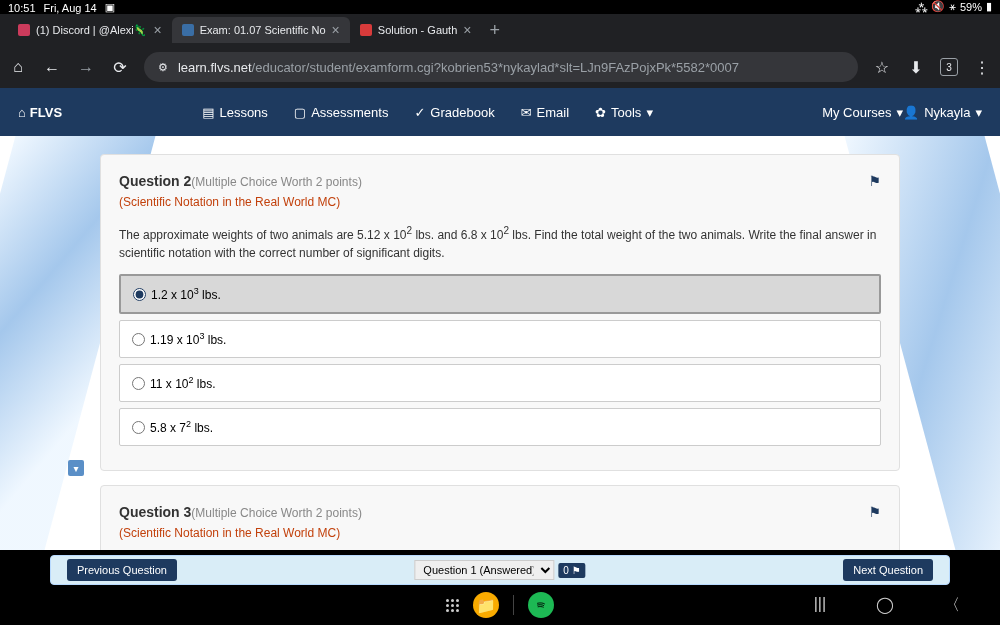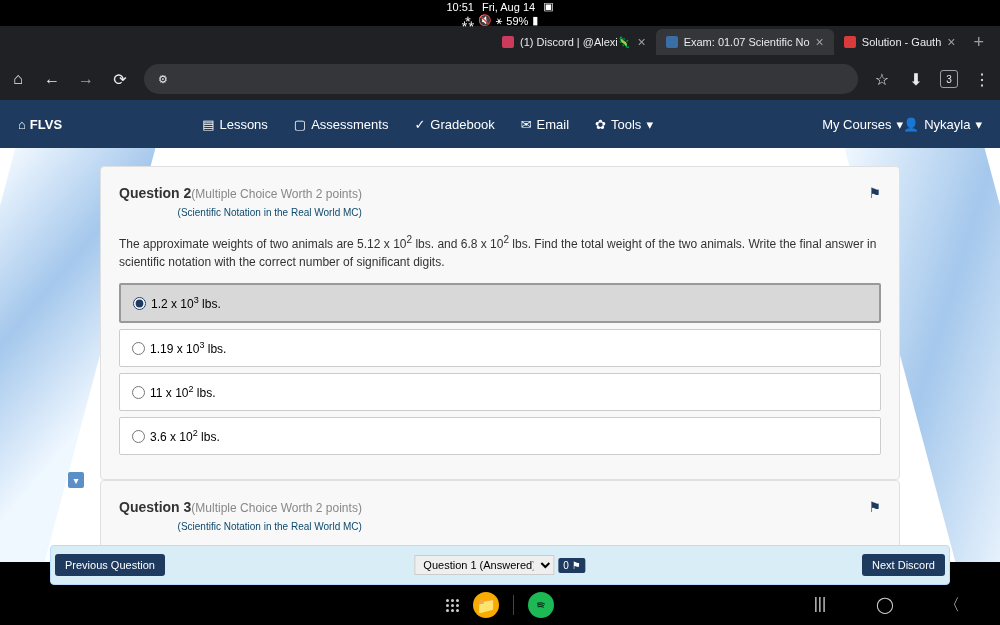--- a/index.html
+++ b/index.html
@@ -1,24 +1,24 @@
 <!DOCTYPE html>
 <html><head>
 <meta charset="utf-8">
 <style>
 * { margin: 0; padding: 0; box-sizing: border-box; }
 body { font-family: Arial, sans-serif; background: #000; width: 1000px; height: 625px; overflow: hidden; position: relative; }
 
 
-.status-bar { height: 26px; background: #000; color: #fff; display: flex; justify-content: space-between; align-items: center; padding: 0 8px; font-size: 11px; flex-direction: column; }
+.status-bar { height: 14px; background: #000; color: #fff; display: flex; justify-content: space-between; align-items: flex-end; padding: 0 8px; font-size: 11px; }
 .status-left { display: flex; gap: 8px; align-items: center; }
 .status-right { display: flex; gap: 4px; align-items: center; }
 
 
-.tab-strip { height: 28px; background: #202124; display: flex; align-items: center; padding: 16px 8px; gap: 0; justify-content: flex-end; }
+.tab-strip { height: 28px; background: #202124; display: flex; align-items: center; padding: 16px 8px; gap: 0; }
 .tab { display: flex; align-items: center; gap: 6px; padding: 4px 10px; color: #e8eaed; font-size: 11px; border-radius: 6px 6px 0 0; height: 26px; max-width: 180px; }
 .tab.active { background: #35363a; }
 .tab-favicon { width: 12px; height: 12px; border-radius: 2px; display: inline-block; }
 .tab-title { white-space: nowrap; overflow: hidden; text-overflow: ellipsis; flex: 1; }
 .tab-close { color: #9aa0a6; font-size: 14px; cursor: pointer; }
 .tab-add { color: #9aa0a6; font-size: 18px; padding: 0 8px; cursor: pointer; }
 
 
 .url-bar { height: 42px; background: #202124; display: flex; align-items: center; padding: 0 8px; gap: 14px; }
 .nav-icon { color: #e8eaed; font-size: 16px; cursor: pointer; width: 20px; text-align: center; }
@@ -34,36 +34,36 @@
 .flvs-menu { display: flex; gap: 26px; }
 .flvs-item { display: flex; align-items: center; gap: 5px; cursor: pointer; }
 .flvs-right { margin-left: auto; display: flex; }
 
 
 .content-wrap { background: #fff; height: 414px; position: relative; overflow: hidden; }
 .bg-left { position: absolute; left: -40px; top: 0; width: 140px; height: 100%; background: linear-gradient(120deg, #e0f0ff 0%, #4a90d9 40%, #e0f0ff 80%); opacity: 0.5; transform: skewX(-15deg); }
 .bg-right { position: absolute; right: -40px; top: 0; width: 140px; height: 100%; background: linear-gradient(120deg, #e0f0ff 0%, #4a90d9 40%, #e0f0ff 80%); opacity: 0.5; transform: skewX(15deg); }
 .content { position: relative; width: 800px; margin: 0 auto; padding-top: 18px; }
 
-.card { background: #f8f8f8; border: 1px solid #e0e0e0; border-radius: 4px; padding: 18px; }
+.card { background: #f8f8f8; border: 1px solid #e0e0e0; border-radius: 4px; padding: 18px; margin-bottom: 14px; }
 .q-header { display: flex; justify-content: space-between; }
 .q-title { font-size: 13px; margin-bottom: 6px; }
 .q-title b { color: #333; font-size: 14px; }
 .q-title .worth { color: #888; font-size: 12px; }
-.q-sub { font-size: 10px; color: #0c4a6e; margin-bottom: 14px; text-align: right; }
+.q-sub { font-size: 12px; color: #c2410c; margin-bottom: 14px; }
 .q-text { font-size: 12px; color: #333; line-height: 1.5; margin-bottom: 12px; }
 .flag { color: #1e3a5f; font-size: 14px; }
 
 .option { border: 1px solid #ccc; background: #fff; padding: 10px 12px; margin-bottom: 6px; font-size: 12px; display: flex; align-items: center; gap: 5px; border-radius: 2px; }
 .option.selected { background: #d8d8d8; border: 2px solid #999; }
 .option input { accent-color: #1e3a5f; }
 .option sup { font-size: 9px; }
 
 
-.exam-controls { position: absolute; bottom: 40px; left: 50px; right: 50px; height: 40px; background: #d9edf7; border: 1px solid #b8daff; border-radius: 4px; display: flex; align-items: center; padding: 0 4px; }
+.exam-controls { position: absolute; bottom: 40px; left: 50px; right: 50px; height: 30px; background: #d9edf7; border: 1px solid #b8daff; border-radius: 4px; display: flex; align-items: center; padding: 0 16px; }
 .btn-prev, .btn-next { background: #1e3a5f; color: #fff; font-size: 11px; padding: 5px 10px; border-radius: 3px; cursor: pointer; }
 .btn-next { margin-left: auto; }
 .q-selector { margin: 0 auto; display: flex; gap: 4px; align-items: center; position: absolute; left: 50%; transform: translateX(-50%); }
 .q-selector select { font-size: 11px; padding: 2px 4px; border: 1px solid #ccc; width:140px; }
 .q-badge { background: #1e3a5f; color: #fff; font-size: 10px; padding: 2px 5px; border-radius: 2px; }
 .float-arrow { position: absolute; left: 68px; bottom: 74px; background: #5a8fc7; color: #fff; width: 16px; height: 16px; display: flex; align-items: center; justify-content: center; font-size: 10px; border-radius: 2px; }
 
 
 .android-nav { position: absolute; bottom: 0; left: 0; right: 0; height: 40px; background: #000; display: flex; align-items: center; justify-content: center; gap: 14px; }
 .app-icon { width: 26px; height: 26px; border-radius: 50%; display: flex; align-items: center; justify-content: center; }
@@ -109,20 +109,21 @@
   <span class="tab-add">+</span>
 </div>
 
 <div class="url-bar">
   <span class="nav-icon">⌂</span>
   <span class="nav-icon">←</span>
   <span class="nav-icon dim">→</span>
   <span class="nav-icon">⟳</span>
   <div class="url-field">
     <span style="font-size:11px">⚙</span>
+    <span class="url-text"><span class="domain">learn.flvs.net</span><span>/educator/student/examform.cgi?kobrien53*nykaylad*slt=LJn9FAzPojxPk*5582*0007</span></span>
   </div>
   <span class="nav-icon">☆</span>
   <span class="nav-icon">⬇</span>
   <span class="square-badge">3</span>
   <span class="nav-icon">⋮</span>
 </div>
 
 <div class="flvs-nav">
   <div class="flvs-brand">
     <span>⌂</span>
@@ -187,21 +188,21 @@
       <label class="option">
         <input type="radio" name="q2" style="">
         <span><span>1.19 x 10</span><sup>3</sup><span> lbs.</span></span>
       </label>
       <label class="option">
         <input type="radio" name="q2" style="">
         <span><span>11 x 10</span><sup>2</sup><span> lbs.</span></span>
       </label>
       <label class="option">
         <input type="radio" name="q2" style="">
-        <span><span>3.6 x 10</span><sup>2</sup><span> lbs.</span></span>
+        <span><span>5.8 x 7</span><sup>2</sup><span> lbs.</span></span>
       </label>
     </div>
 
     <div class="card">
       <div class="q-header">
         <div>
           <div class="q-title"><b>Question 3</b><span class="worth">(Multiple Choice Worth 2 points)</span></div>
           <div class="q-sub">(Scientific Notation in the Real World MC)</div>
         </div>
         <span class="flag">⚑</span>
@@ -211,21 +212,21 @@
   </div>
   <div class="float-arrow">▾</div>
 </div>
 
 <div class="exam-controls">
   <div class="btn-prev">Previous Question</div>
   <div class="q-selector">
     <select><option>Question 1 (Answered)</option></select>
     <span class="q-badge">0 ⚑</span>
   </div>
-  <div class="btn-next">Next Discord</div>
+  <div class="btn-next">Next Question</div>
 </div>
 
 <div class="android-nav">
   <div class="dots-grid">
       <span></span>
       <span></span>
       <span></span>
       <span></span>
       <span></span>
       <span></span>

